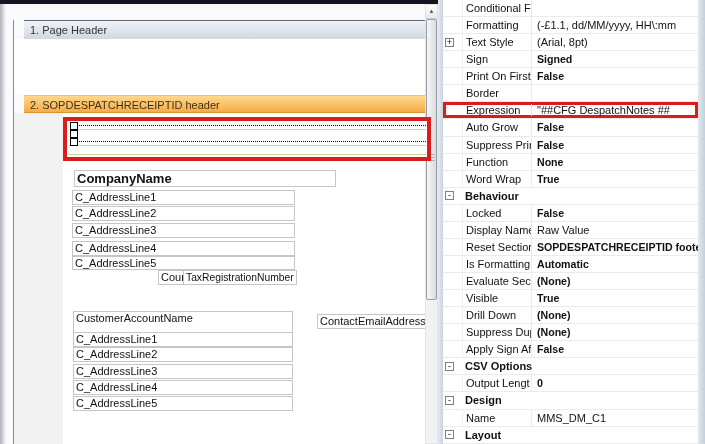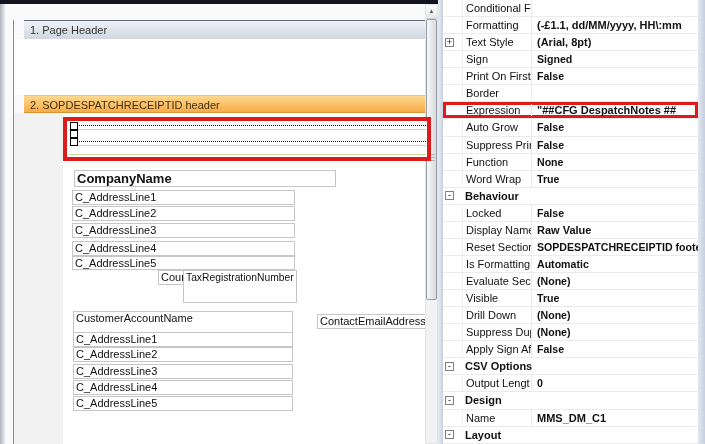--- a/index.html
+++ b/index.html
@@ -56,21 +56,21 @@
   .gut{flex:0 0 19px;display:flex;align-items:center;}
   .prow.property .gut{border-right:1px solid #f0f0f0;}
   .pm-box{width:9px;height:9px;box-sizing:border-box;border:1px solid #808080;background:#fff;
           font-size:9px;line-height:7px;text-align:center;margin-left:2px;color:#111;}
   .lbl{flex:0 0 65px;padding-left:3px;display:flex;align-items:center;
        white-space:nowrap;overflow:hidden;}
   .prow.property .lbl{border-right:1px solid #ebebeb;}
   .prow.category .lbl{font-weight:bold;flex:1 1 auto;}
   .val{flex:1 1 auto;padding-left:5px;display:flex;align-items:center;
        white-space:nowrap;overflow:hidden;font-size:10.6px;font-weight:bold;}
-  .val.b{font-weight:bold;font-size:11px;}
+  .val.b{font-weight:normal;font-size:11px;}
   .prow.hl{box-shadow:inset 0 0 0 3px #dc1b1b;align-items:center;}
 </style>
 </head>
 <body>
 
 <div class="left-pane">
   <div class="top-navy"></div>
   <div class="left-edge"></div>
   <div class="canvas-border"></div>
 
@@ -99,21 +99,21 @@
   </div>
 
   <div class="field bold" style="left:74px;top:170px;width:262px;height:17px;font-size:13px;line-height:15px;">CompanyName</div>
   <div class="field" style="left:72px;top:190px;width:223px;height:15px;">C_AddressLine1</div>
   <div class="field" style="left:72px;top:206px;width:223px;height:15px;">C_AddressLine2</div>
   <div class="field" style="left:72px;top:223px;width:223px;height:15px;">C_AddressLine3</div>
   <div class="field" style="left:72px;top:241px;width:223px;height:15px;">C_AddressLine4</div>
   <div class="field" style="left:72px;top:256px;width:223px;height:14px;">C_AddressLine5</div>
   <div class="field nobox bold" style="left:76px;top:271px;width:75px;height:13px;">VAT Number</div>
   <div class="field" style="left:158px;top:270px;width:28px;height:15px;">Coun</div>
-  <div class="field" style="left:183px;top:270px;width:114px;height:33px;font-size:10.3px;">TaxRegistrationNumber</div>
+  <div class="field" style="left:183px;top:270px;width:114px;height:15px;font-size:10.3px;">TaxRegistrationNumber</div>
 
   <div class="field" style="left:73px;top:311px;width:220px;height:24px;">CustomerAccountName</div>
   <div class="field" style="left:317px;top:314px;width:112px;height:15px;">ContactEmailAddress</div>
   <div class="field" style="left:73px;top:332px;width:220px;height:15px;">C_AddressLine1</div>
   <div class="field" style="left:73px;top:347px;width:220px;height:15px;">C_AddressLine2</div>
   <div class="field" style="left:73px;top:364px;width:220px;height:15px;">C_AddressLine3</div>
   <div class="field" style="left:73px;top:380px;width:220px;height:15px;">C_AddressLine4</div>
   <div class="field" style="left:73px;top:396px;width:220px;height:15px;">C_AddressLine5</div>
 
   <div class="vscroll">

